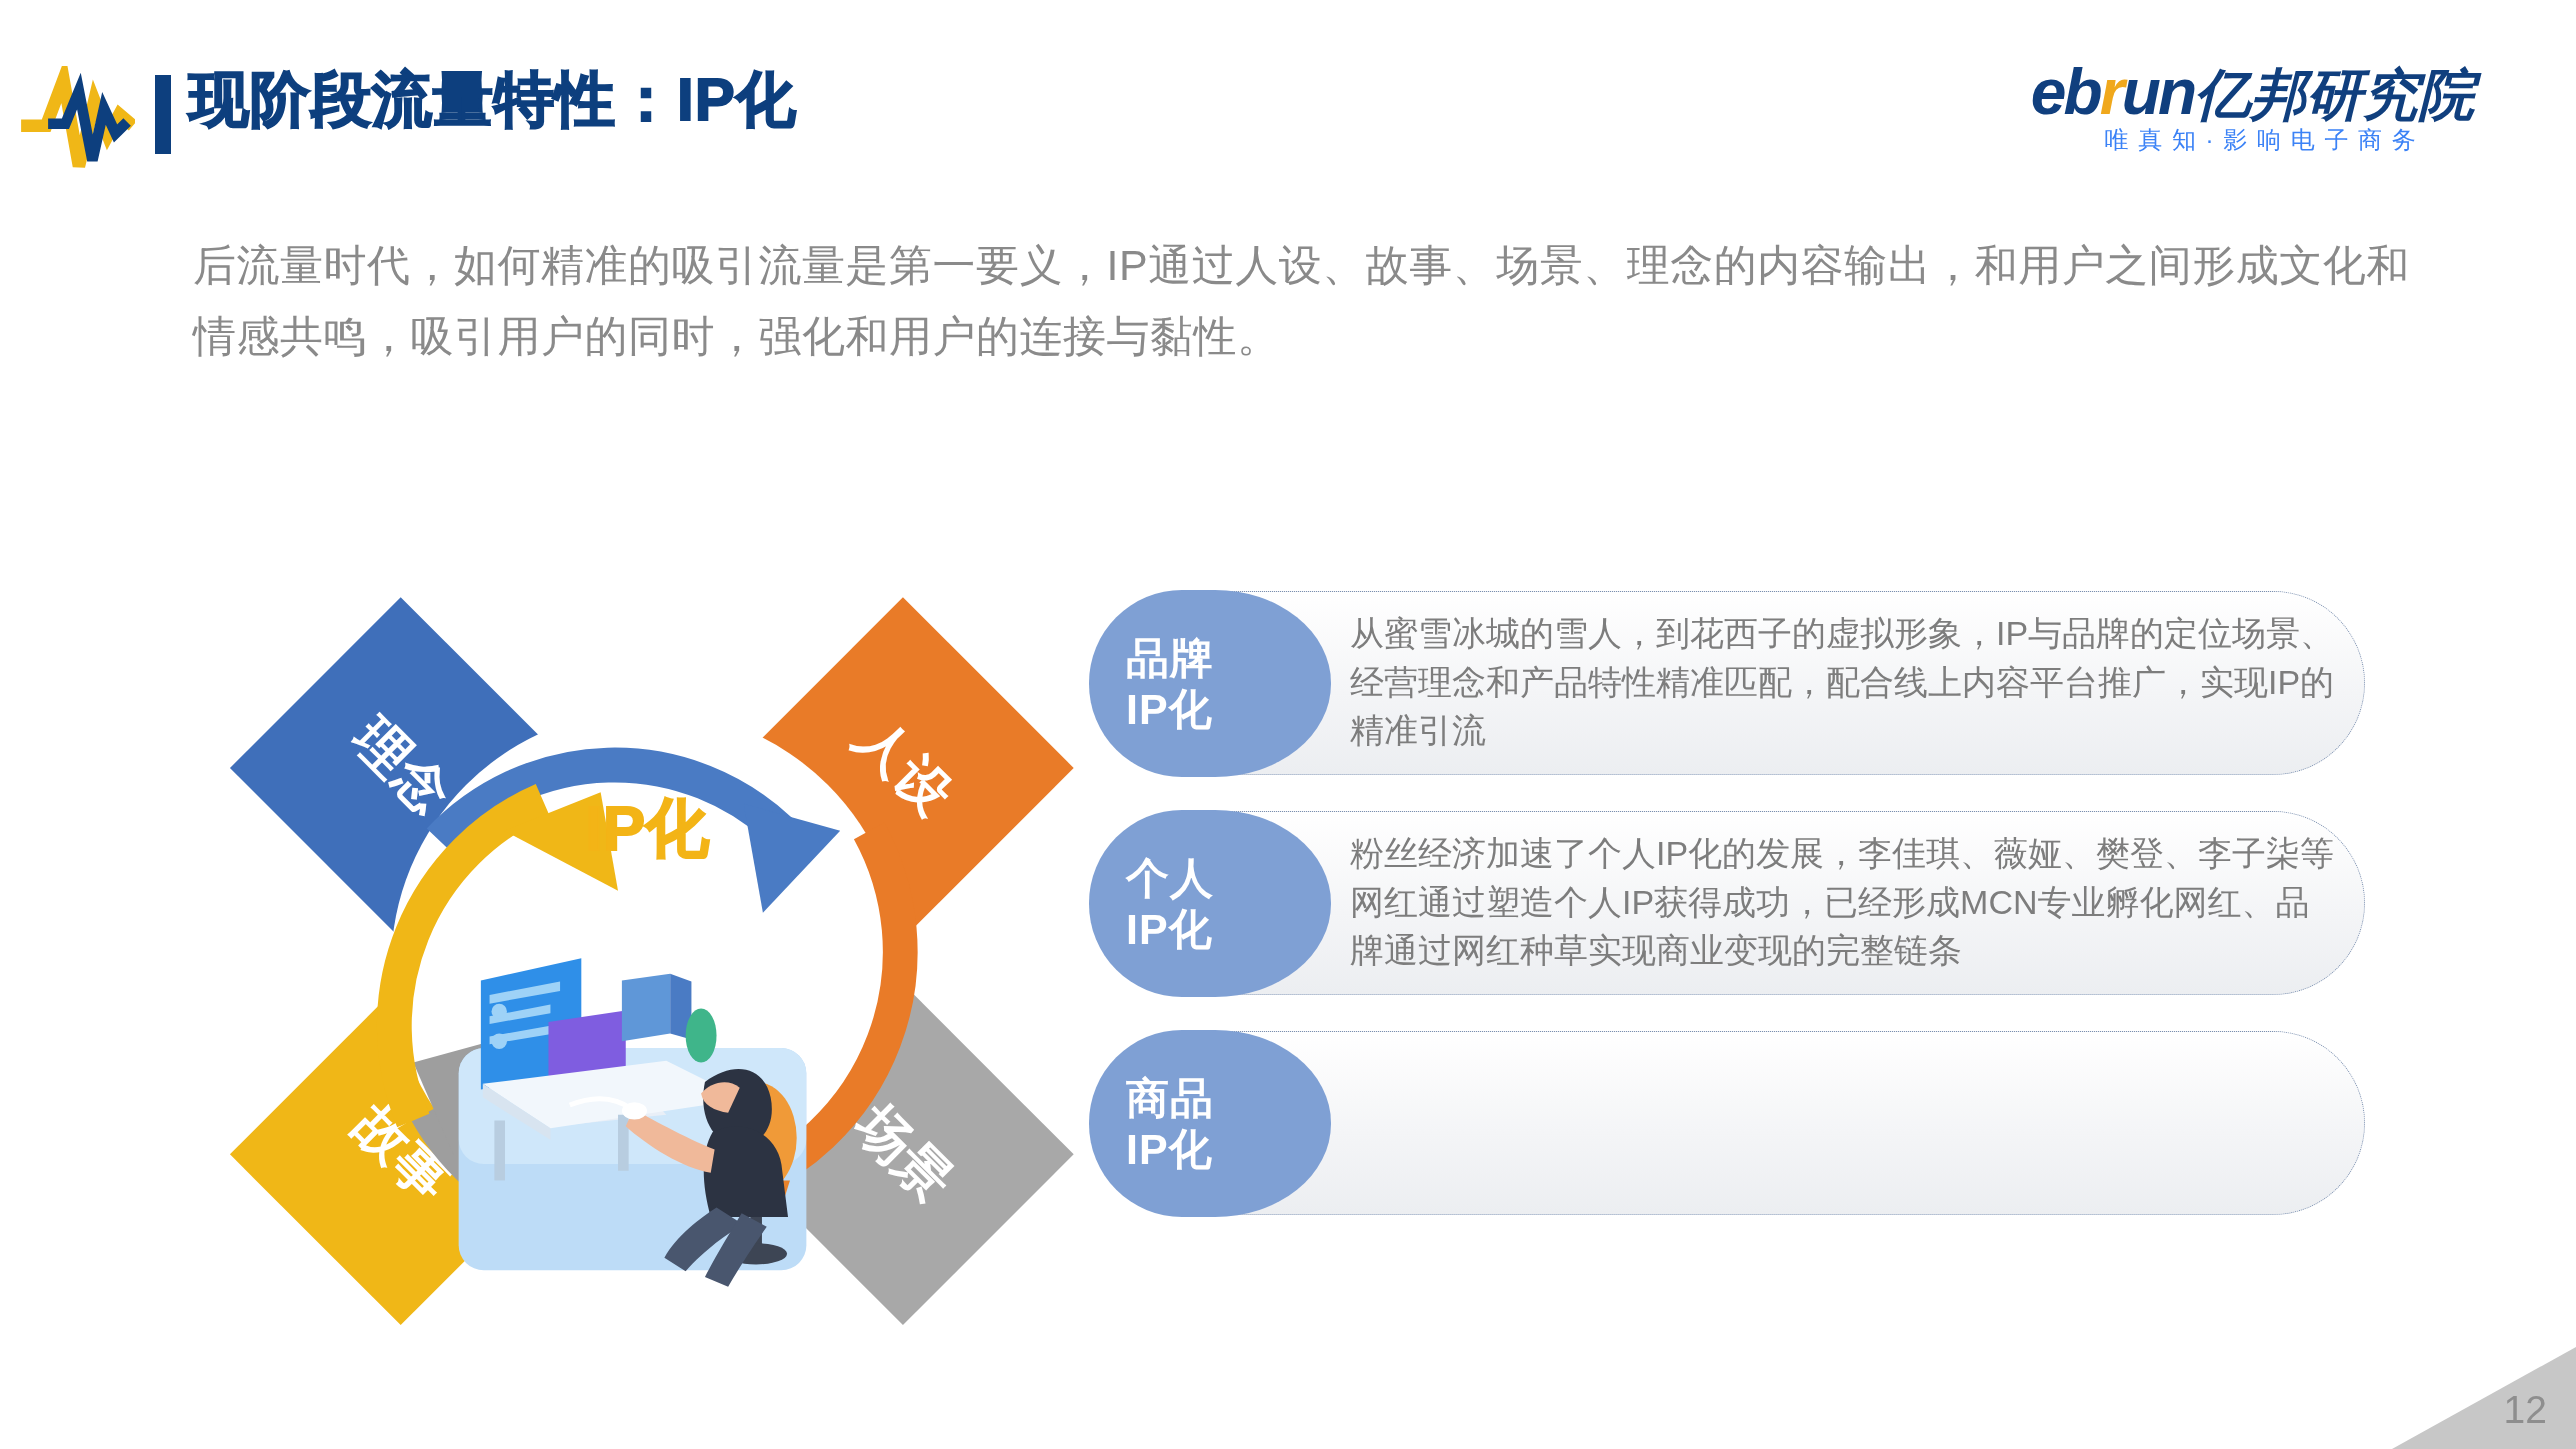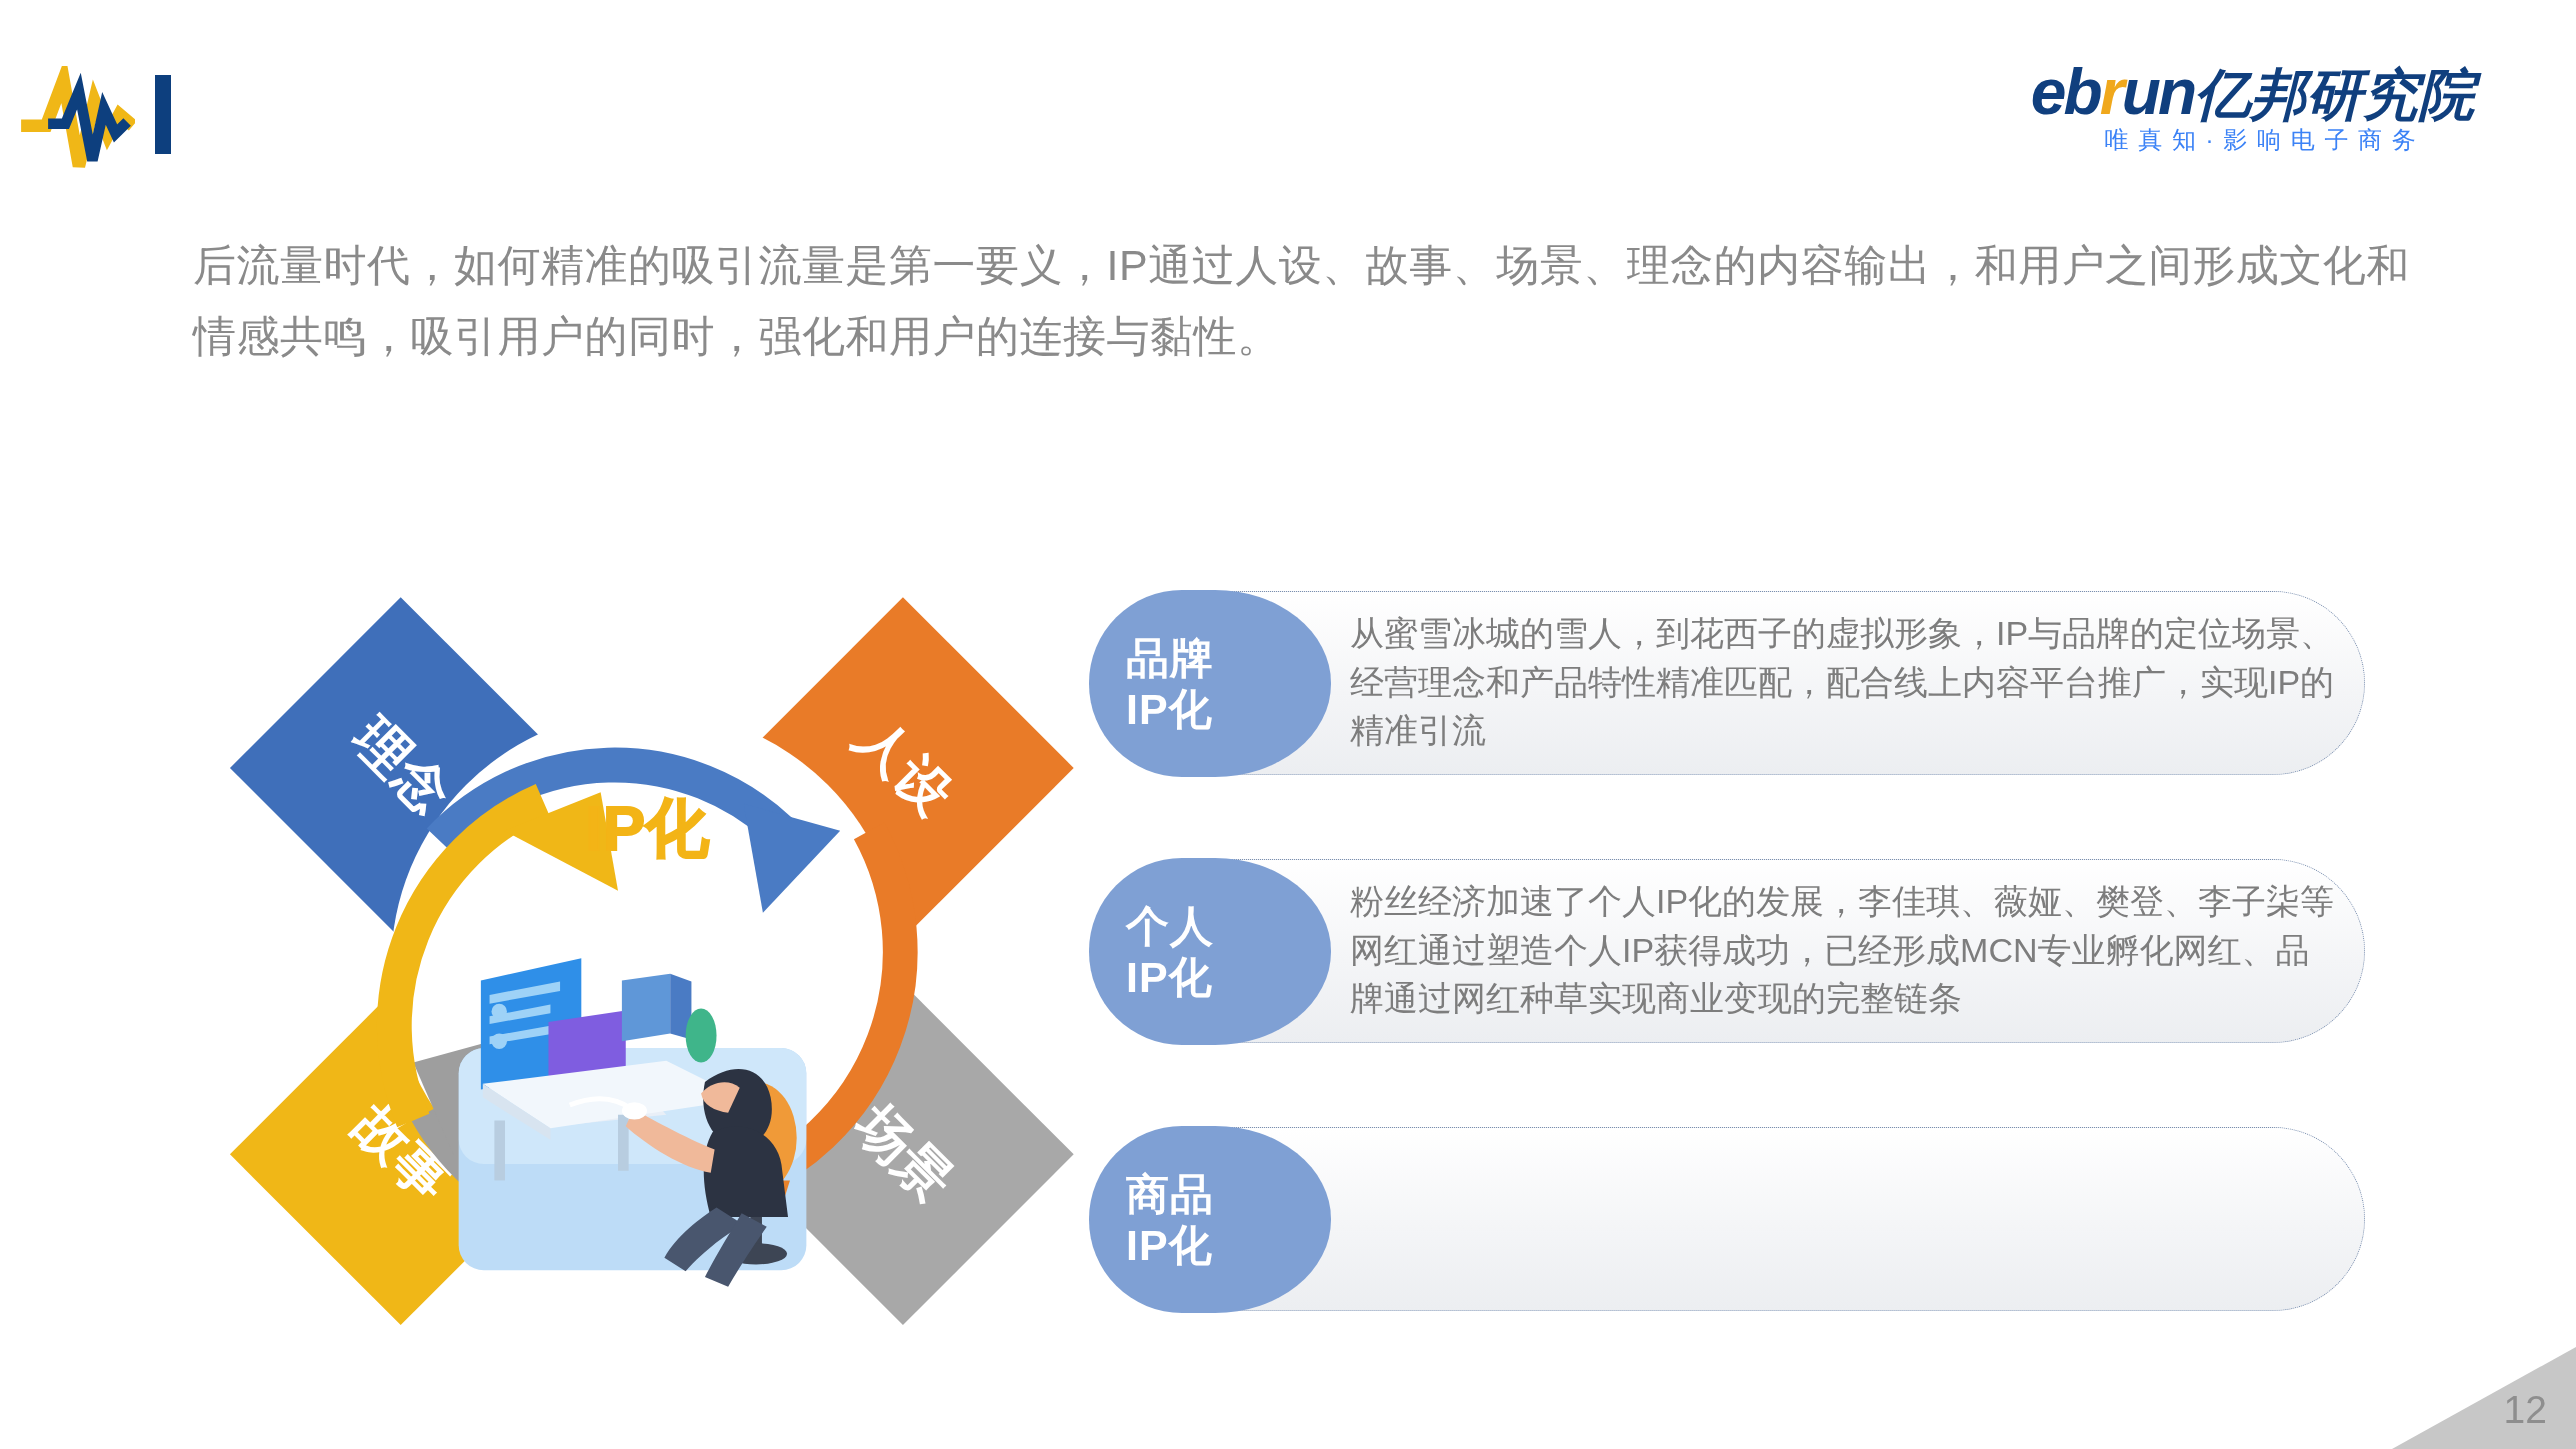--- a/index.html
+++ b/index.html
@@ -93,21 +93,21 @@
   
   #cards-column {
     position: absolute;
     left: 1090px; top: 591px;
     width: 1372px;
   }
   .info-card {
     position: relative;
     width: 1275px;
     height: 184px;
-    margin-bottom: 84px;
+    margin-bottom: 36px;
     border: 1.9px dotted #7a8fb0;
     border-radius: 92px;
     background: linear-gradient(to bottom, #ffffff 0%, #f4f5f7 55%, #eceef1 100%);
     box-sizing: border-box;
   }
   .card-badge {
     position: absolute;
     left: -1.9px; top: -1.9px;
     width: 242px;
     height: 187px;
@@ -165,20 +165,21 @@
 
   <div id="wave-logo">
     <svg width="116" height="106" viewBox="0 0 120 110">
       <polyline points="2,62 28,62 46,14 62,104 78,36 92,72 104,50 118,62" fill="none" stroke="#f0b717" stroke-width="13" stroke-linejoin="miter" stroke-linecap="butt"></polyline>
       <polyline points="30,60 48,60 62,26 76,98 88,44 100,70 112,58" fill="none" stroke="#0d3f7e" stroke-width="11" stroke-linejoin="miter" stroke-linecap="butt"></polyline>
     </svg>
   </div>
 
   <div id="title-divider"></div>
 
+  <div id="page-title">现阶段流量特性：IP化</div>
 
   <div id="brand-logo">
     <div id="brand-wordmark"><span>eb</span><span class="accent">r</span><span>un</span><span class="cn">亿邦研究院</span></div>
     <div id="brand-tagline">唯真知·影响电子商务</div>
   </div>
 
 </div>
 
 <div id="intro-paragraph">后流量时代，如何精准的吸引流量是第一要义，IP通过人设、故事、场景、理念的内容输出，和用户之间形成文化和情感共鸣，吸引用户的同时，强化和用户的连接与黏性。</div>
 

